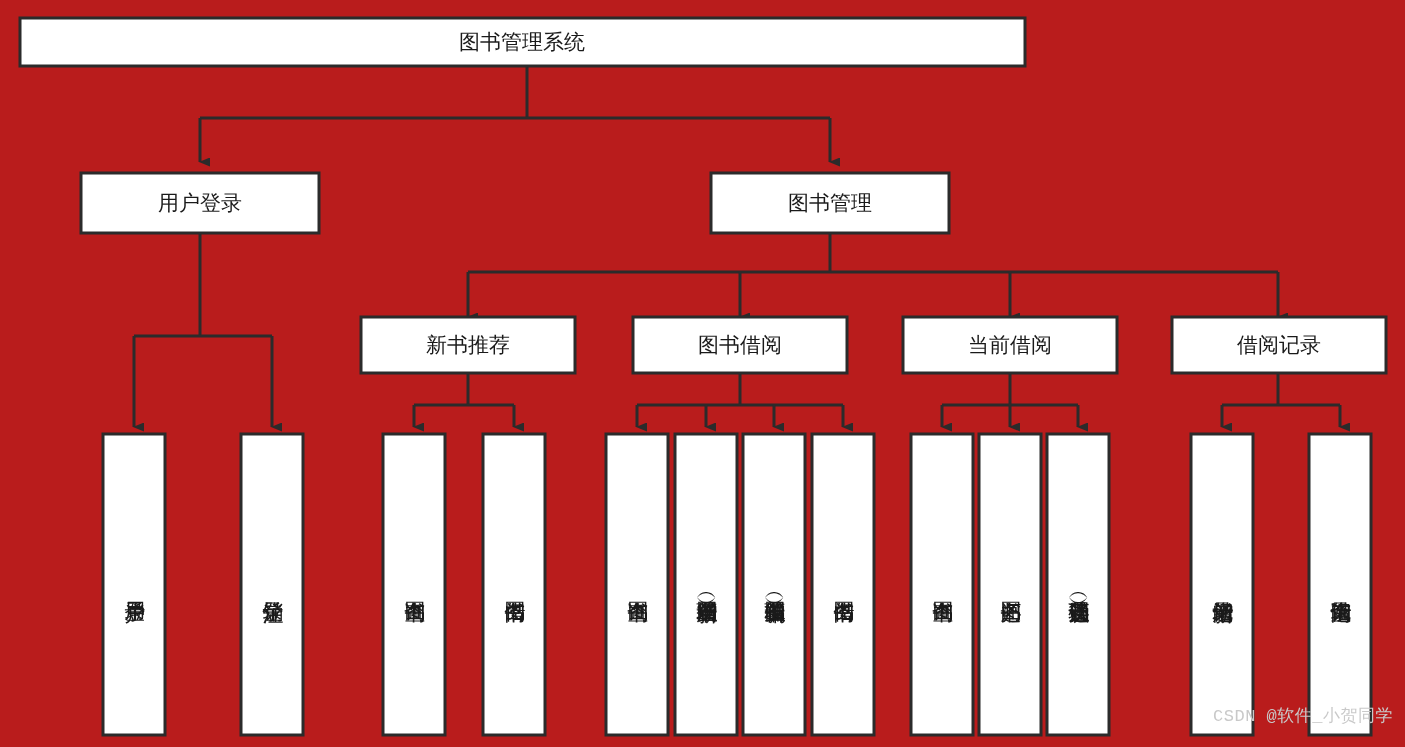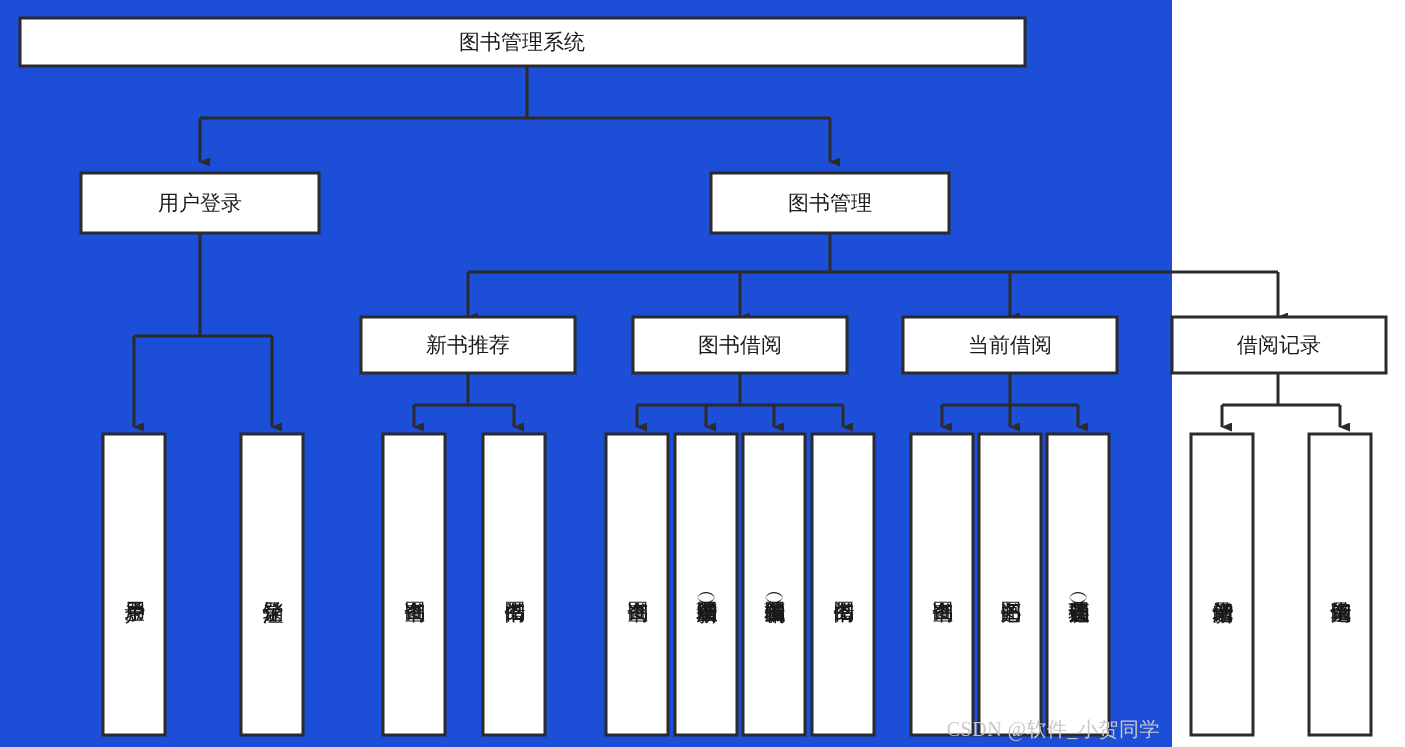--- a/index.html
+++ b/index.html
@@ -9,23 +9,23 @@
   }
   body {
     width: 1405px;
     height: 747px;
     font-family: "DejaVu Sans", "Liberation Sans", sans-serif;
     overflow: hidden;
     position: relative;
   }
   #diagram-root {
     position: relative;
-    width: 1172px;
+    width: 1405px;
     height: 747px;
-    background: #1d4ed8;
+    background: #b91c1c;
   }
   svg.canvas {
     position: absolute;
     left: 0;
     top: 0;
     width: 1405px;
     height: 747px;
   }
   .node-box {
     fill: #ffffff;
@@ -46,24 +46,24 @@
   }
   .node-label-vertical {
     fill: #1a1a1a;
     font-family: "DejaVu Sans", "Liberation Sans", sans-serif;
     font-size: 21px;
     text-anchor: middle;
   }
   .watermark-text {
     position: absolute;
     right: 12px;
-    bottom: 4px;
+    bottom: 20px;
     color: #c9c9c9;
-    font-size: 20px;
-    font-family: Liberation Serif, serif;
+    font-size: 17px;
+    font-family: Liberation Mono, monospace;
     letter-spacing: 0.5px;
     white-space: nowrap;
     user-select: none;
   }
 </style>
 </head>
 <body>
 
 <div id="diagram-root">
 

